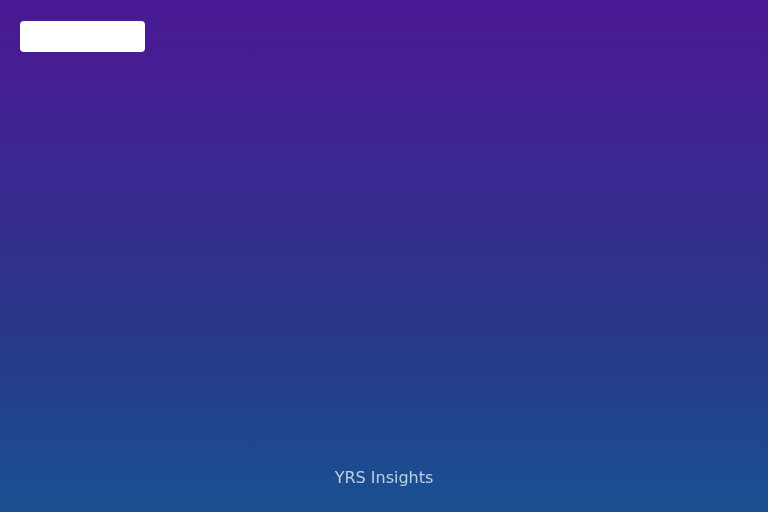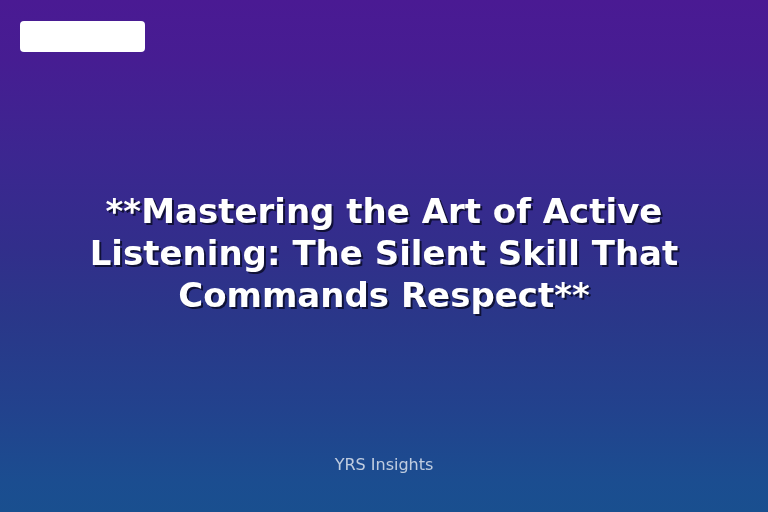--- a/index.html
+++ b/index.html
@@ -66,38 +66,33 @@
   
   #footer-block {
     position: absolute;
     left: 0;
     bottom: 24px;
     width: 768px;
     text-align: center;
   }
   #footer-text {
     display: block;
-    margin: 13px;
+    margin: 0;
     font-family: "DejaVu Sans", sans-serif;
     font-weight: normal;
     font-size: 16px;
     line-height: 20px;
     color: rgba(255, 255, 255, 0.72);
   }
 </style>
 </head>
 <body>
 
 <div id="slide">
 
   <div id="logo-box"></div>
 
-  <div id="title-block">
-    <h1 id="title-text">**Mastering the Art of Active
-Listening: The Silent Skill That
-Commands Respect**</h1>
-  </div>
 
   <div id="footer-block">
     <span id="footer-text">YRS Insights</span>
   </div>
 
 </div>
 
 </body></html>

